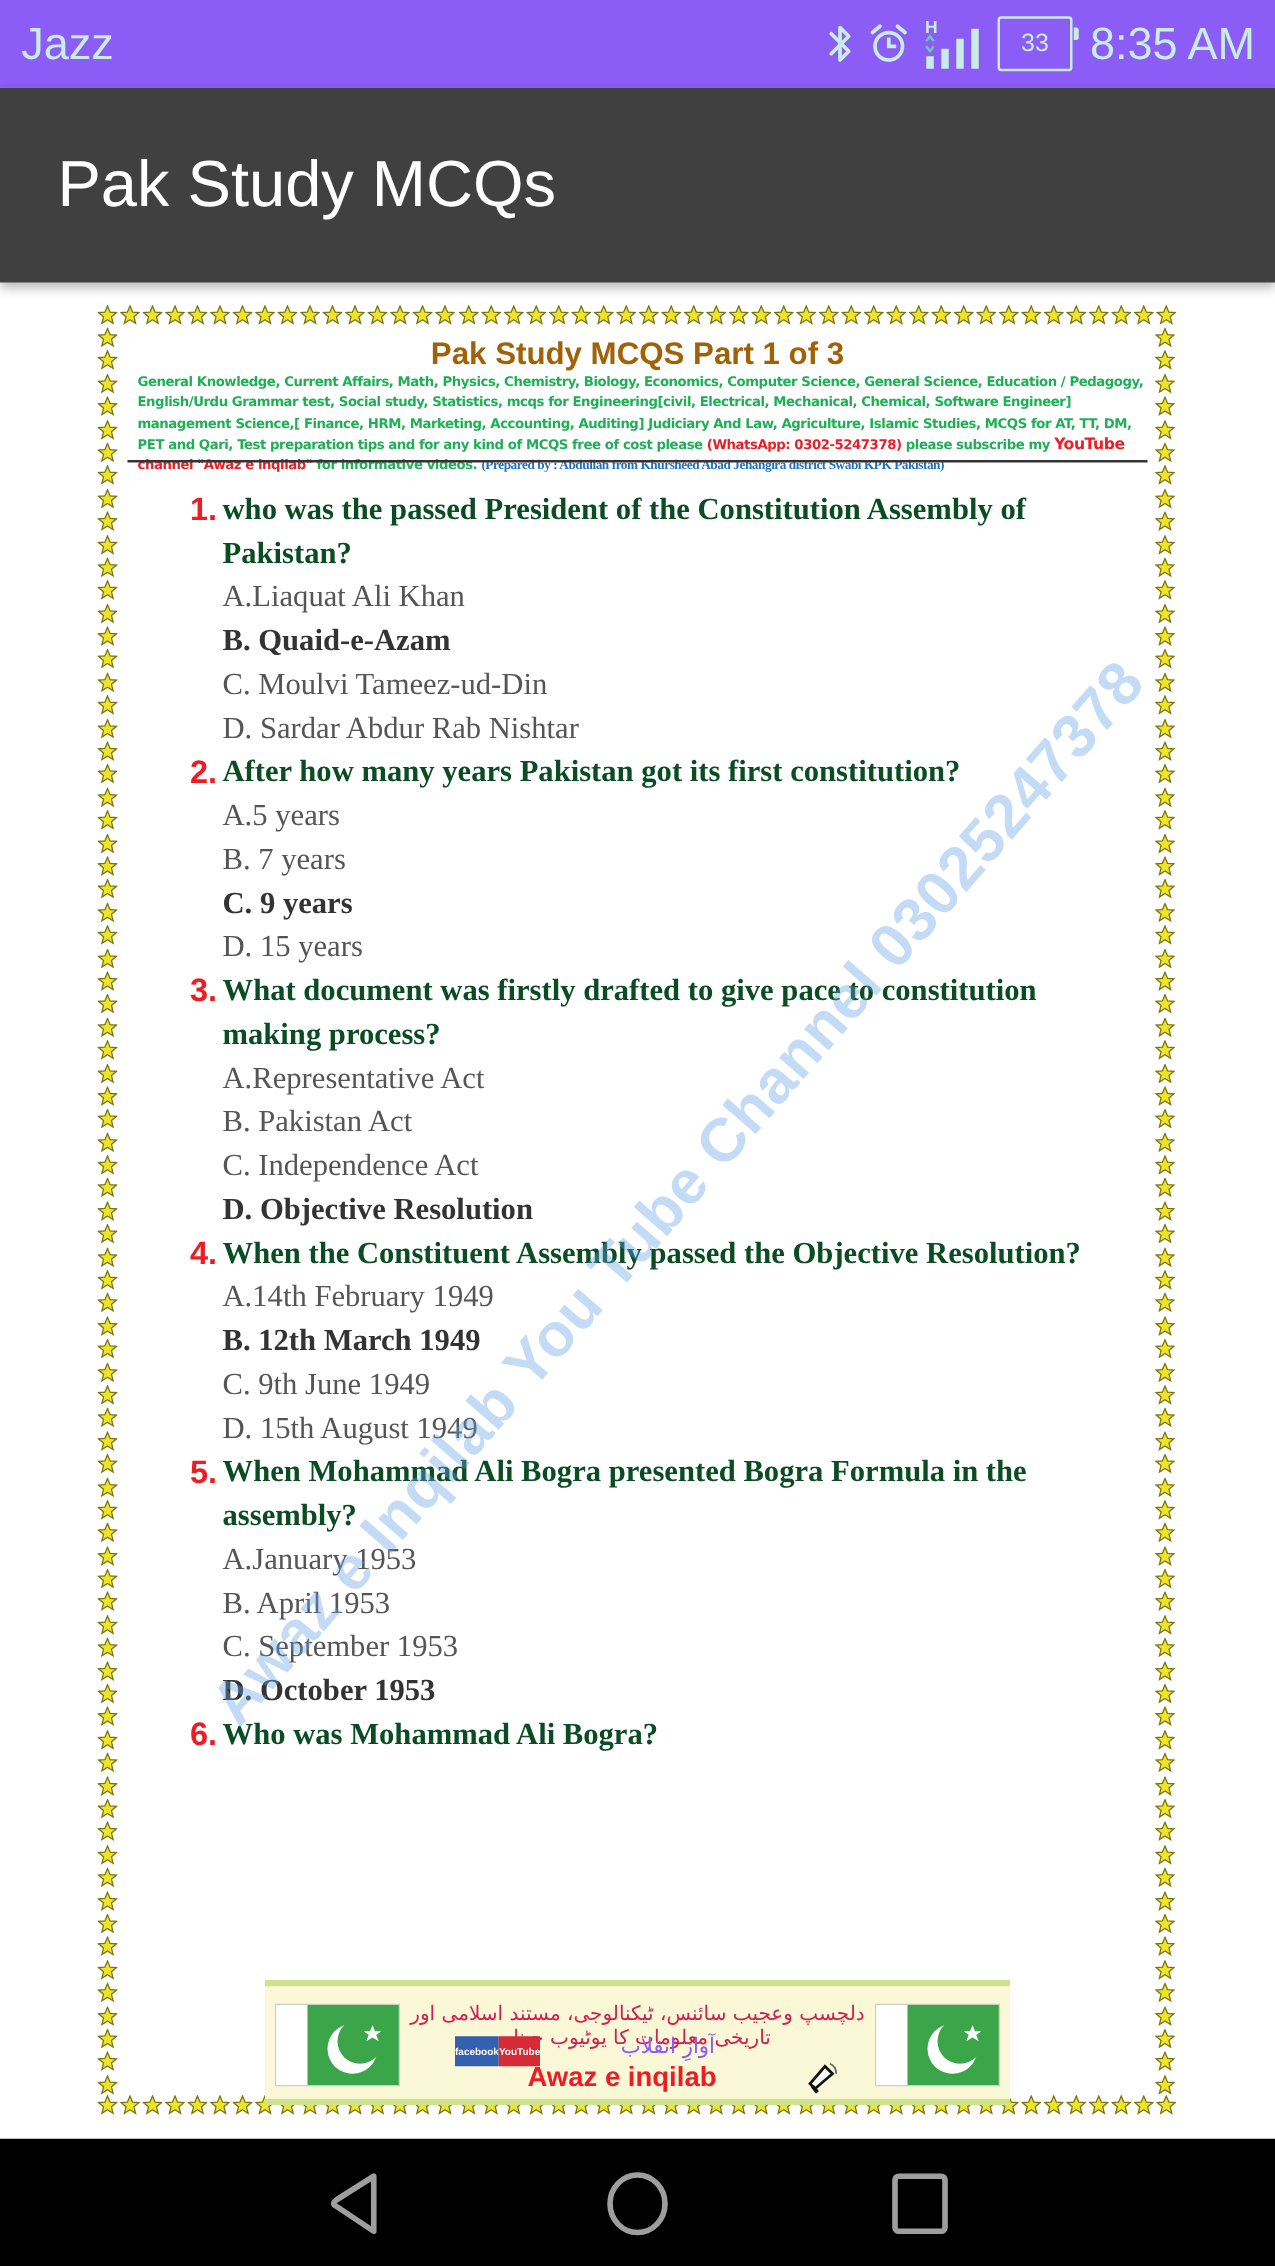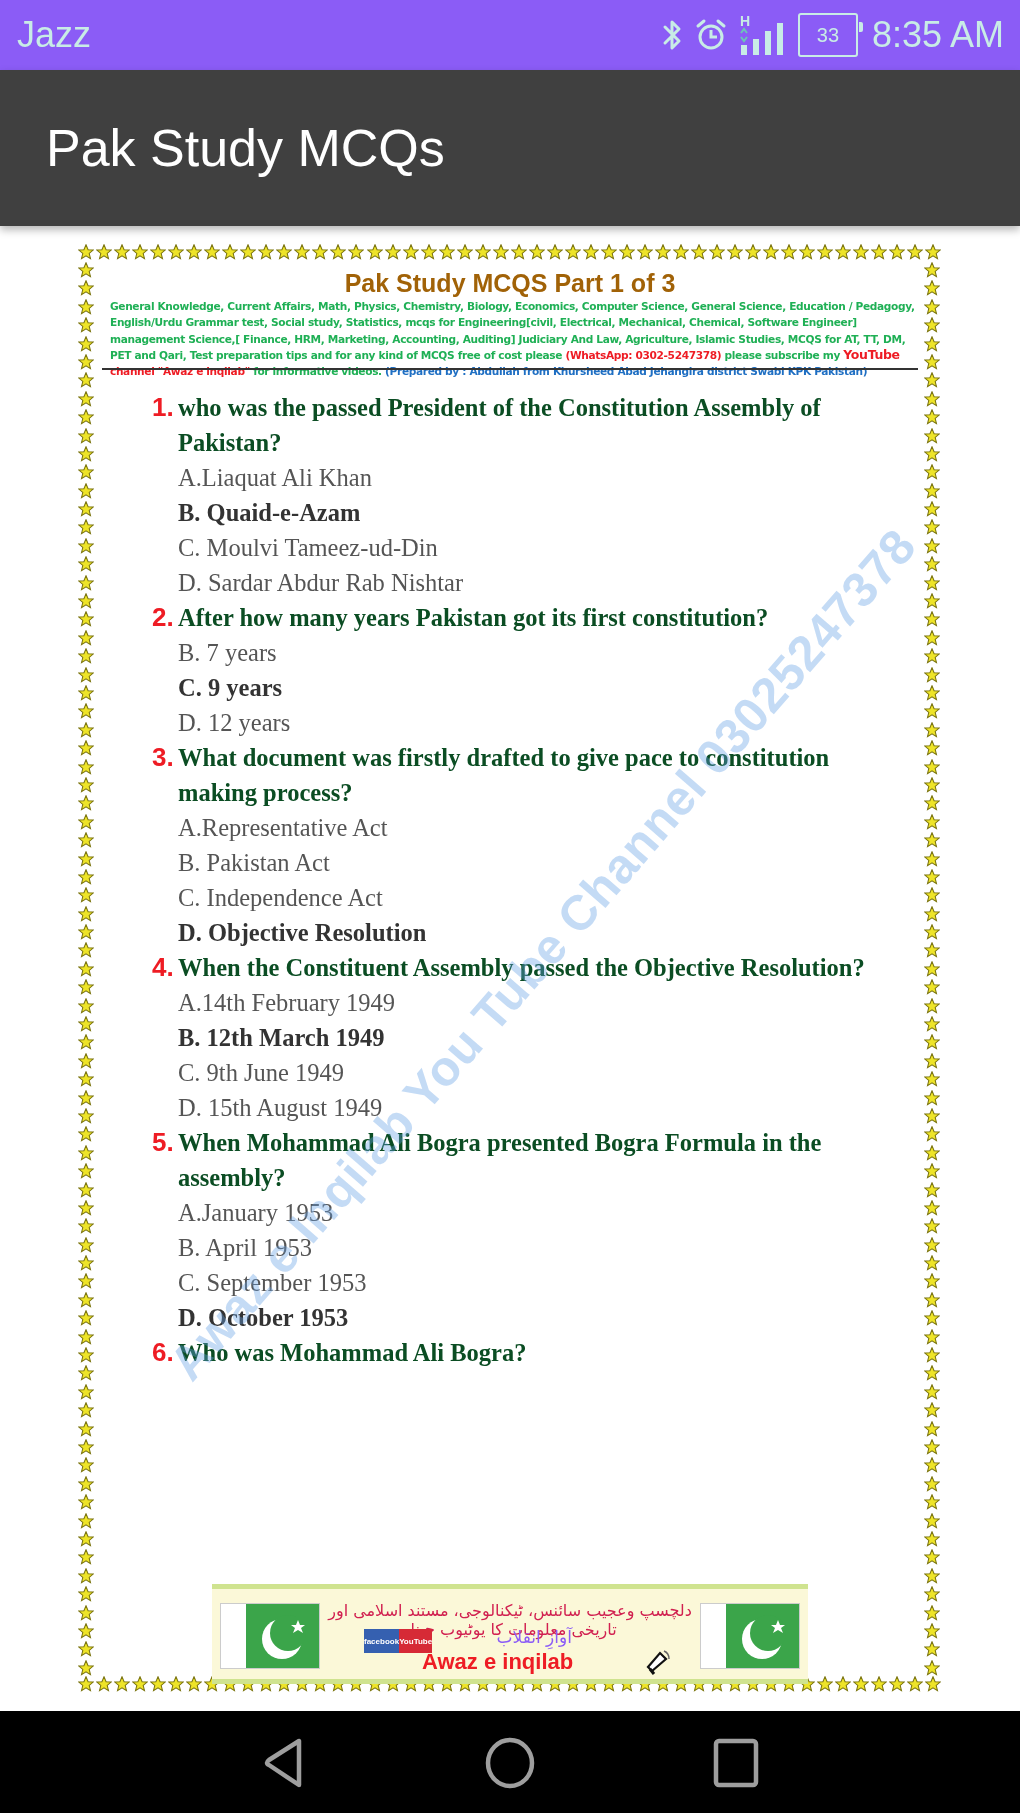--- a/index.html
+++ b/index.html
@@ -25,21 +25,21 @@
     .page-image { position: absolute; left: 78px; top: 18px; width: 864px; height: 1450px; }
 
     .stars-row { position: absolute; height: 18px; display: flex; justify-content: space-between; }
     .stars-col { position: absolute; width: 18px; display: flex; flex-direction: column; justify-content: space-between; }
     .star { width: 16px; height: 16px; display: block; }
 
     .header-block { position: absolute; left: 24px; top: 24px; width: 816px; text-align: center; }
     .doc-title { color: #a16207; font-weight: bold; font-size: 25px; font-family: "Liberation Sans", sans-serif; line-height: 30px; }
     .doc-subtitle { font-size: 10.6px; line-height: 16.3px; font-weight: bold; color: #1fb055; font-family: "DejaVu Sans", sans-serif; letter-spacing: -0.35px; text-align: left; padding-left: 8px; }
     .red { color: #ee1c24; }
-    .blue { color: #1f6fc3; }
+    .blue { color: #1f6fc3; font-family: Liberation Serif, serif; }
     .yt-red { color: #ee1c24; font-size: 12.5px; }
     .header-divider { position: absolute; left: 24px; top: 124px; width: 816px; height: 2px; background: #333; }
 
     .questions { position: absolute; left: 74px; top: 146px; width: 760px; font-family: "Liberation Serif", serif; }
     .q { position: relative; padding-left: 26px; color: #0b4d23; font-weight: bold; font-size: 24.5px; line-height: 35px; }
     .q-num { position: absolute; left: 0; top: 0; color: #ee1c24; font-family: "Liberation Sans", sans-serif; font-weight: bold; font-size: 26px; }
     .opt { padding-left: 26px; color: #555555; font-size: 24.5px; line-height: 35px; }
     .opt.correct { font-weight: bold; color: #333333; }
 
     .watermark { position: absolute; left: 0; top: 0; width: 864px; height: 1450px; pointer-events: none; overflow: hidden; }
@@ -880,23 +880,24 @@
     </div>
     <div class="header-divider"></div>
 
     <div class="questions" id="questions">
         <div class="q"><span class="q-num">1.</span><span>who was the passed President of the Constitution Assembly of Pakistan?</span></div>
         <div class="opt">A.Liaquat Ali Khan</div>
         <div class="opt correct">B. Quaid-e-Azam</div>
         <div class="opt">C. Moulvi Tameez-ud-Din</div>
         <div class="opt">D. Sardar Abdur Rab Nishtar</div>
         <div class="q"><span class="q-num">2.</span><span>After how many years Pakistan got its first constitution?</span></div>
+        <div class="opt">A.5 years</div>
         <div class="opt">B. 7 years</div>
         <div class="opt correct">C. 9 years</div>
-        <div class="opt">D. 12 years</div>
+        <div class="opt">D. 15 years</div>
         <div class="q"><span class="q-num">3.</span><span>What document was firstly drafted to give pace to constitution making process?</span></div>
         <div class="opt">A.Representative Act</div>
         <div class="opt">B. Pakistan Act</div>
         <div class="opt">C. Independence Act</div>
         <div class="opt correct">D. Objective Resolution</div>
         <div class="q"><span class="q-num">4.</span><span>When the Constituent Assembly passed the Objective Resolution?</span></div>
         <div class="opt">A.14th February 1949</div>
         <div class="opt correct">B. 12th March 1949</div>
         <div class="opt">C. 9th June 1949</div>
         <div class="opt">D. 15th August 1949</div>

